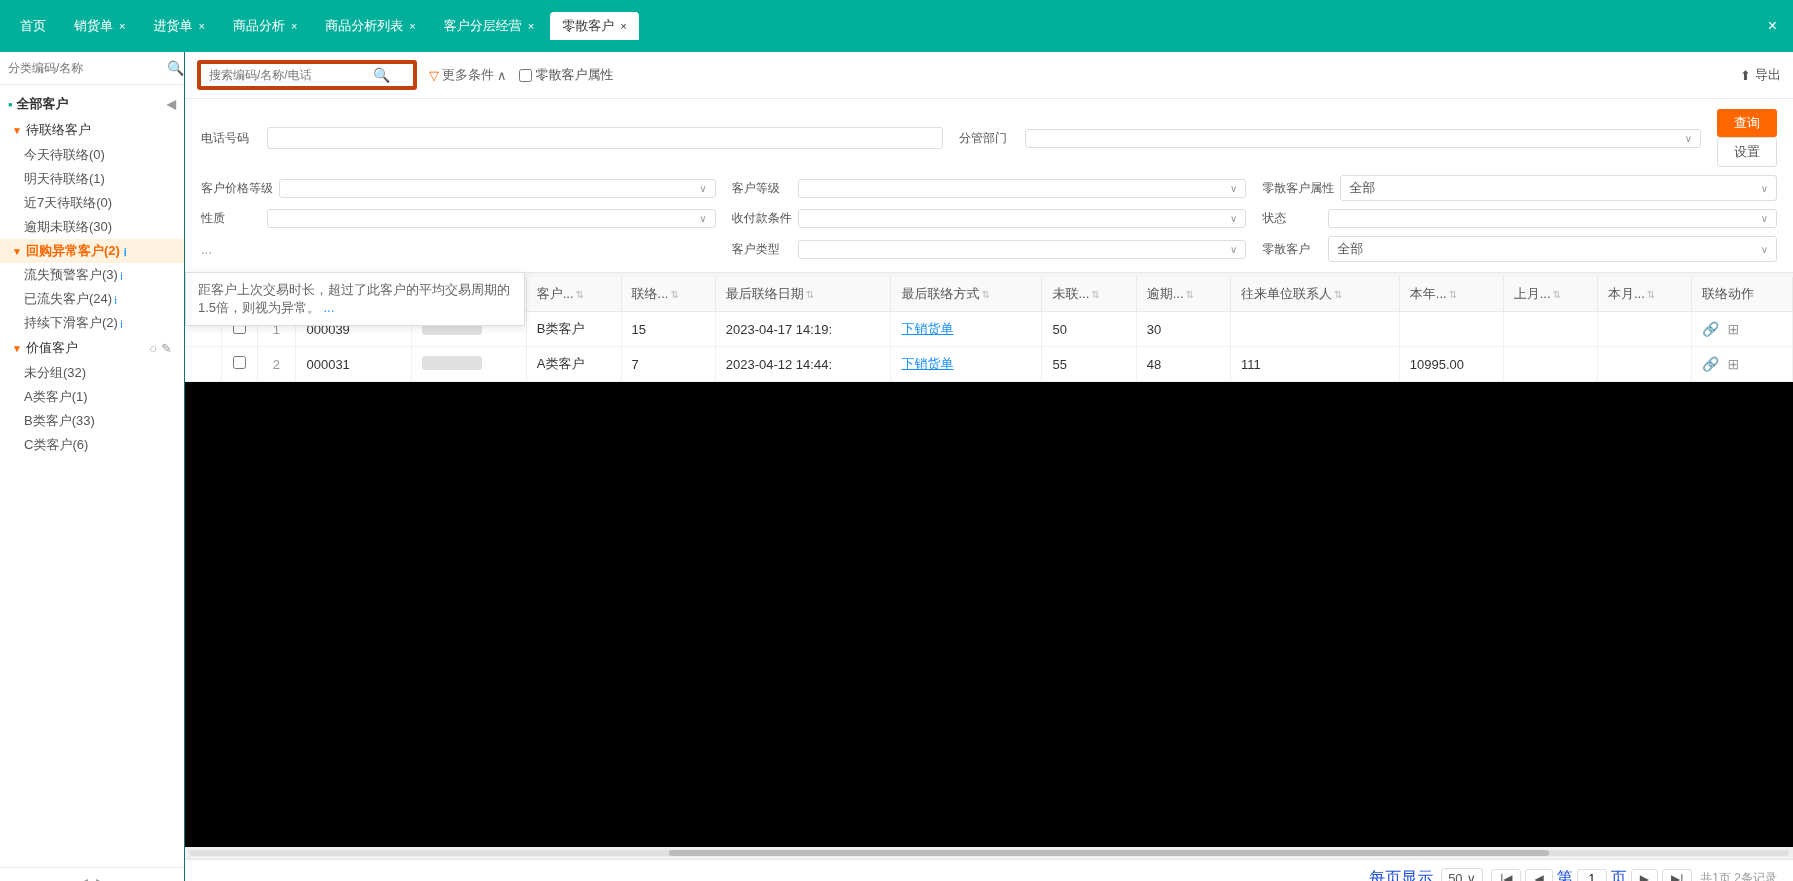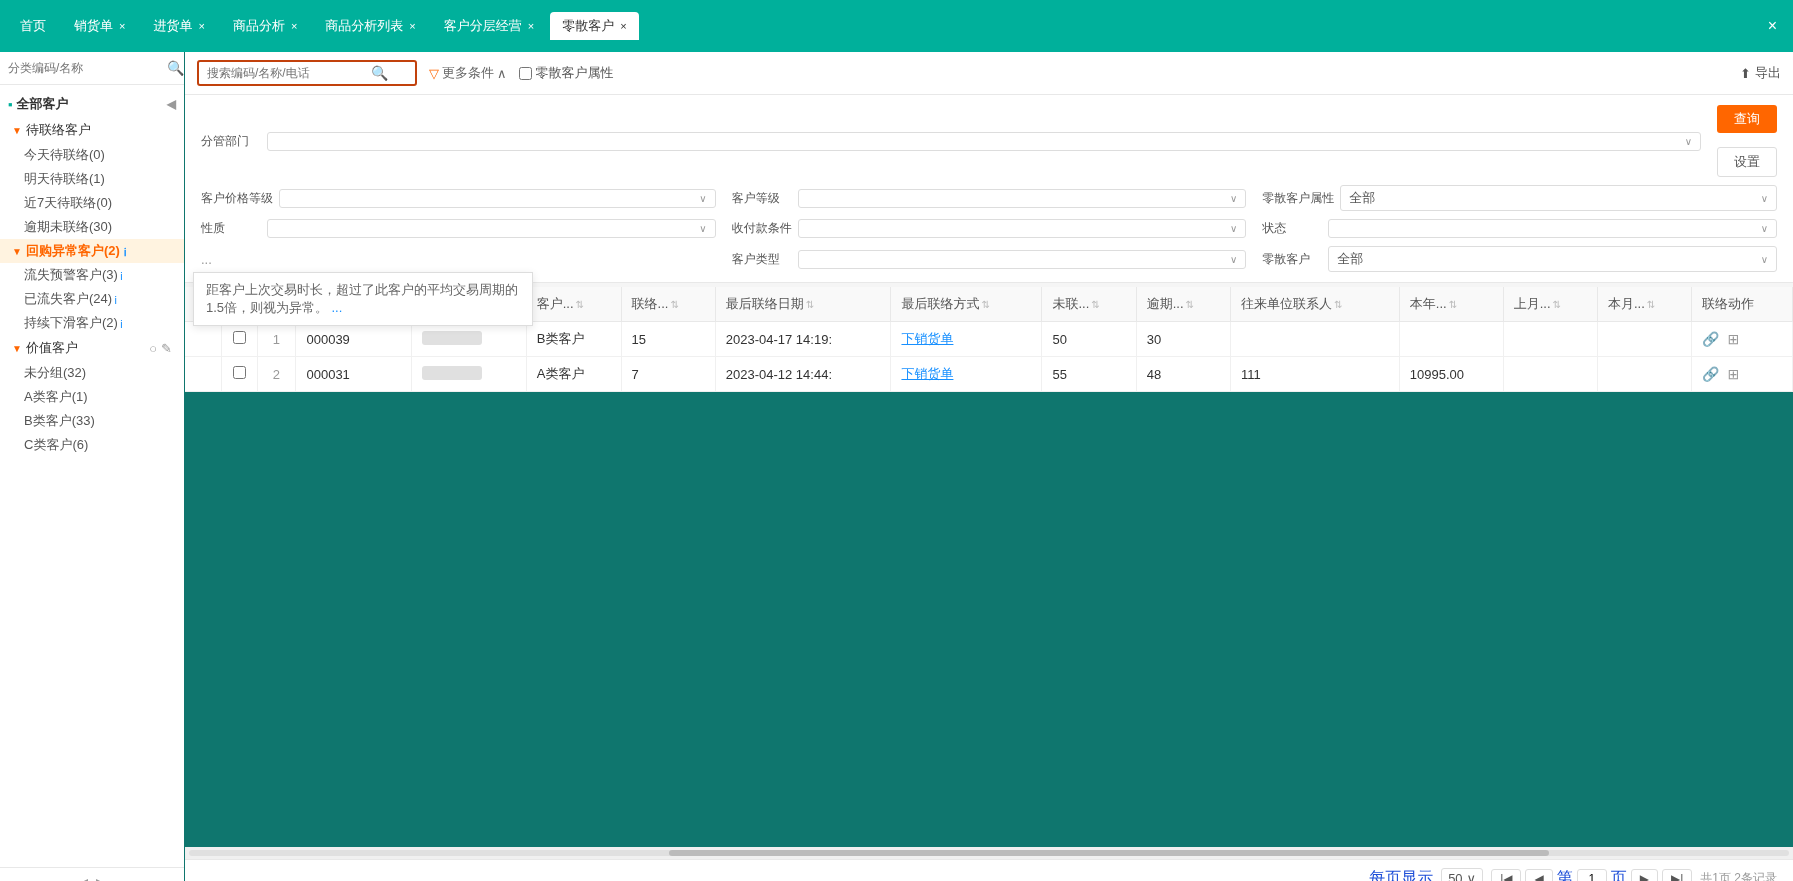--- a/index.html
+++ b/index.html
@@ -108,21 +108,21 @@
       color: #333;
       font-size: 12px;
       cursor: pointer;
     }
     .tree-subgroup .arrow { margin-right: 4px; color: #f60; font-size: 10px; }
     .tree-subgroup-actions { margin-left: auto; display: flex; gap: 4px; color: #999; font-size: 11px; }
 
     
     .tooltip-box {
       position: absolute;
-      left: 8px;
+      left: 0;
       top: 220px;
       background: #fff;
       border: 1px solid #ddd;
       padding: 8px 12px;
       font-size: 12px;
       color: #666;
       width: 340px;
       z-index: 100;
       box-shadow: 0 2px 8px rgba(0,0,0,0.1);
     }
@@ -141,21 +141,21 @@
       display: flex;
       align-items: center;
       padding: 8px 12px;
       background: #fff;
       border-bottom: 1px solid #e8e8e8;
       gap: 12px;
     }
     .search-input-wrap {
       display: flex;
       align-items: center;
-      border: 2px solid #c2410c;
+      border: 4px solid #c2410c;
       border-radius: 3px;
       padding: 3px 8px;
       gap: 4px;
       width: 220px;
     }
     .search-input-wrap input {
       border: none;
       outline: none;
       font-size: 12px;
       width: 160px;
@@ -235,21 +235,21 @@
       border-radius: 3px;
       padding: 3px 8px;
       font-size: 12px;
       flex: 1;
       outline: none;
       color: #555;
     }
     .action-btns {
       display: flex;
       flex-direction: column;
-      gap: 14px;
+      gap: 0;
     }
     .btn-query {
       background: #f60;
       color: #fff;
       border: none;
       border-radius: 3px;
       padding: 5px 16px;
       cursor: pointer;
       font-size: 13px;
       white-space: nowrap;
@@ -267,21 +267,21 @@
     .filter-more-btn {
       color: #999;
       font-size: 13px;
       cursor: pointer;
     }
 
     
     .table-container {
       flex: 1;
       overflow: auto;
-      background: #0f766e;
+      background: #000000;
       margin-top: 4px;
     }
     table {
       width: 100%;
       border-collapse: collapse;
       font-size: 12px;
     }
     thead tr {
       background: #f9f9f9;
       border-bottom: 1px solid #e8e8e8;
@@ -537,20 +537,24 @@
       <div class="search-spacer"></div>
       <div class="export-btn">
         <span>⬆</span>
         <span>导出</span>
       </div>
     </div>
 
     <div class="filter-panel">
 
       <div class="filter-row">
+        <div class="filter-item">
+          <span class="filter-label">电话号码</span>
+          <input class="filter-text-input" type="text" style="flex: 2 1 0%;">
+        </div>
         <div class="filter-item">
           <span class="filter-label">分管部门</span>
           <div class="filter-select" style="flex:2;">
             <span></span>
               <span class="chevron">∨</span>
           </div>
         </div>
         <div class="action-btns">
           <button class="btn-query">查询</button>
           <button class="btn-settings">设置</button>

